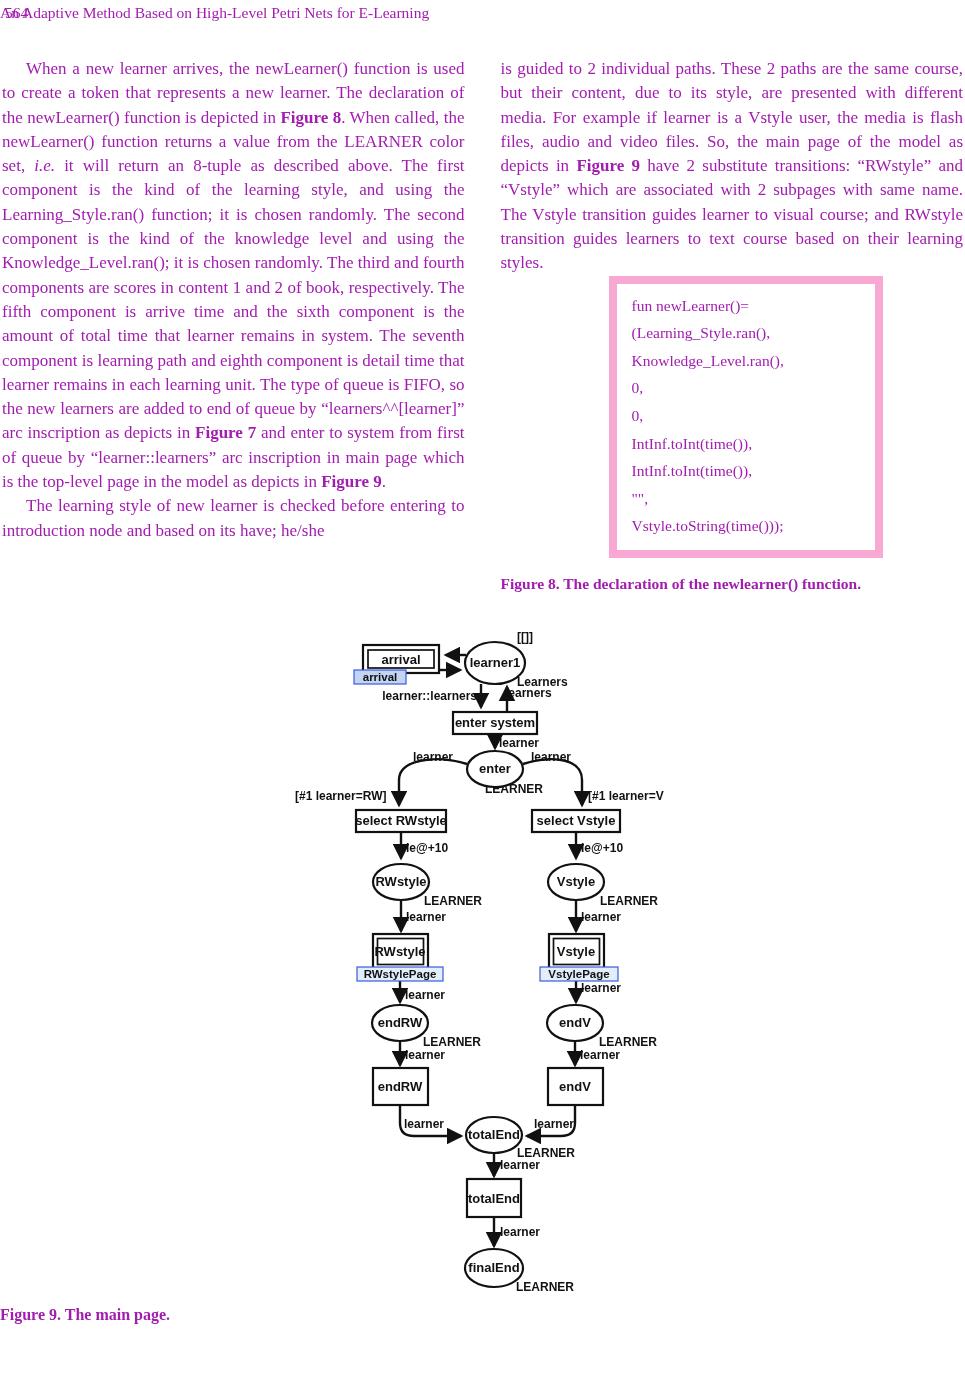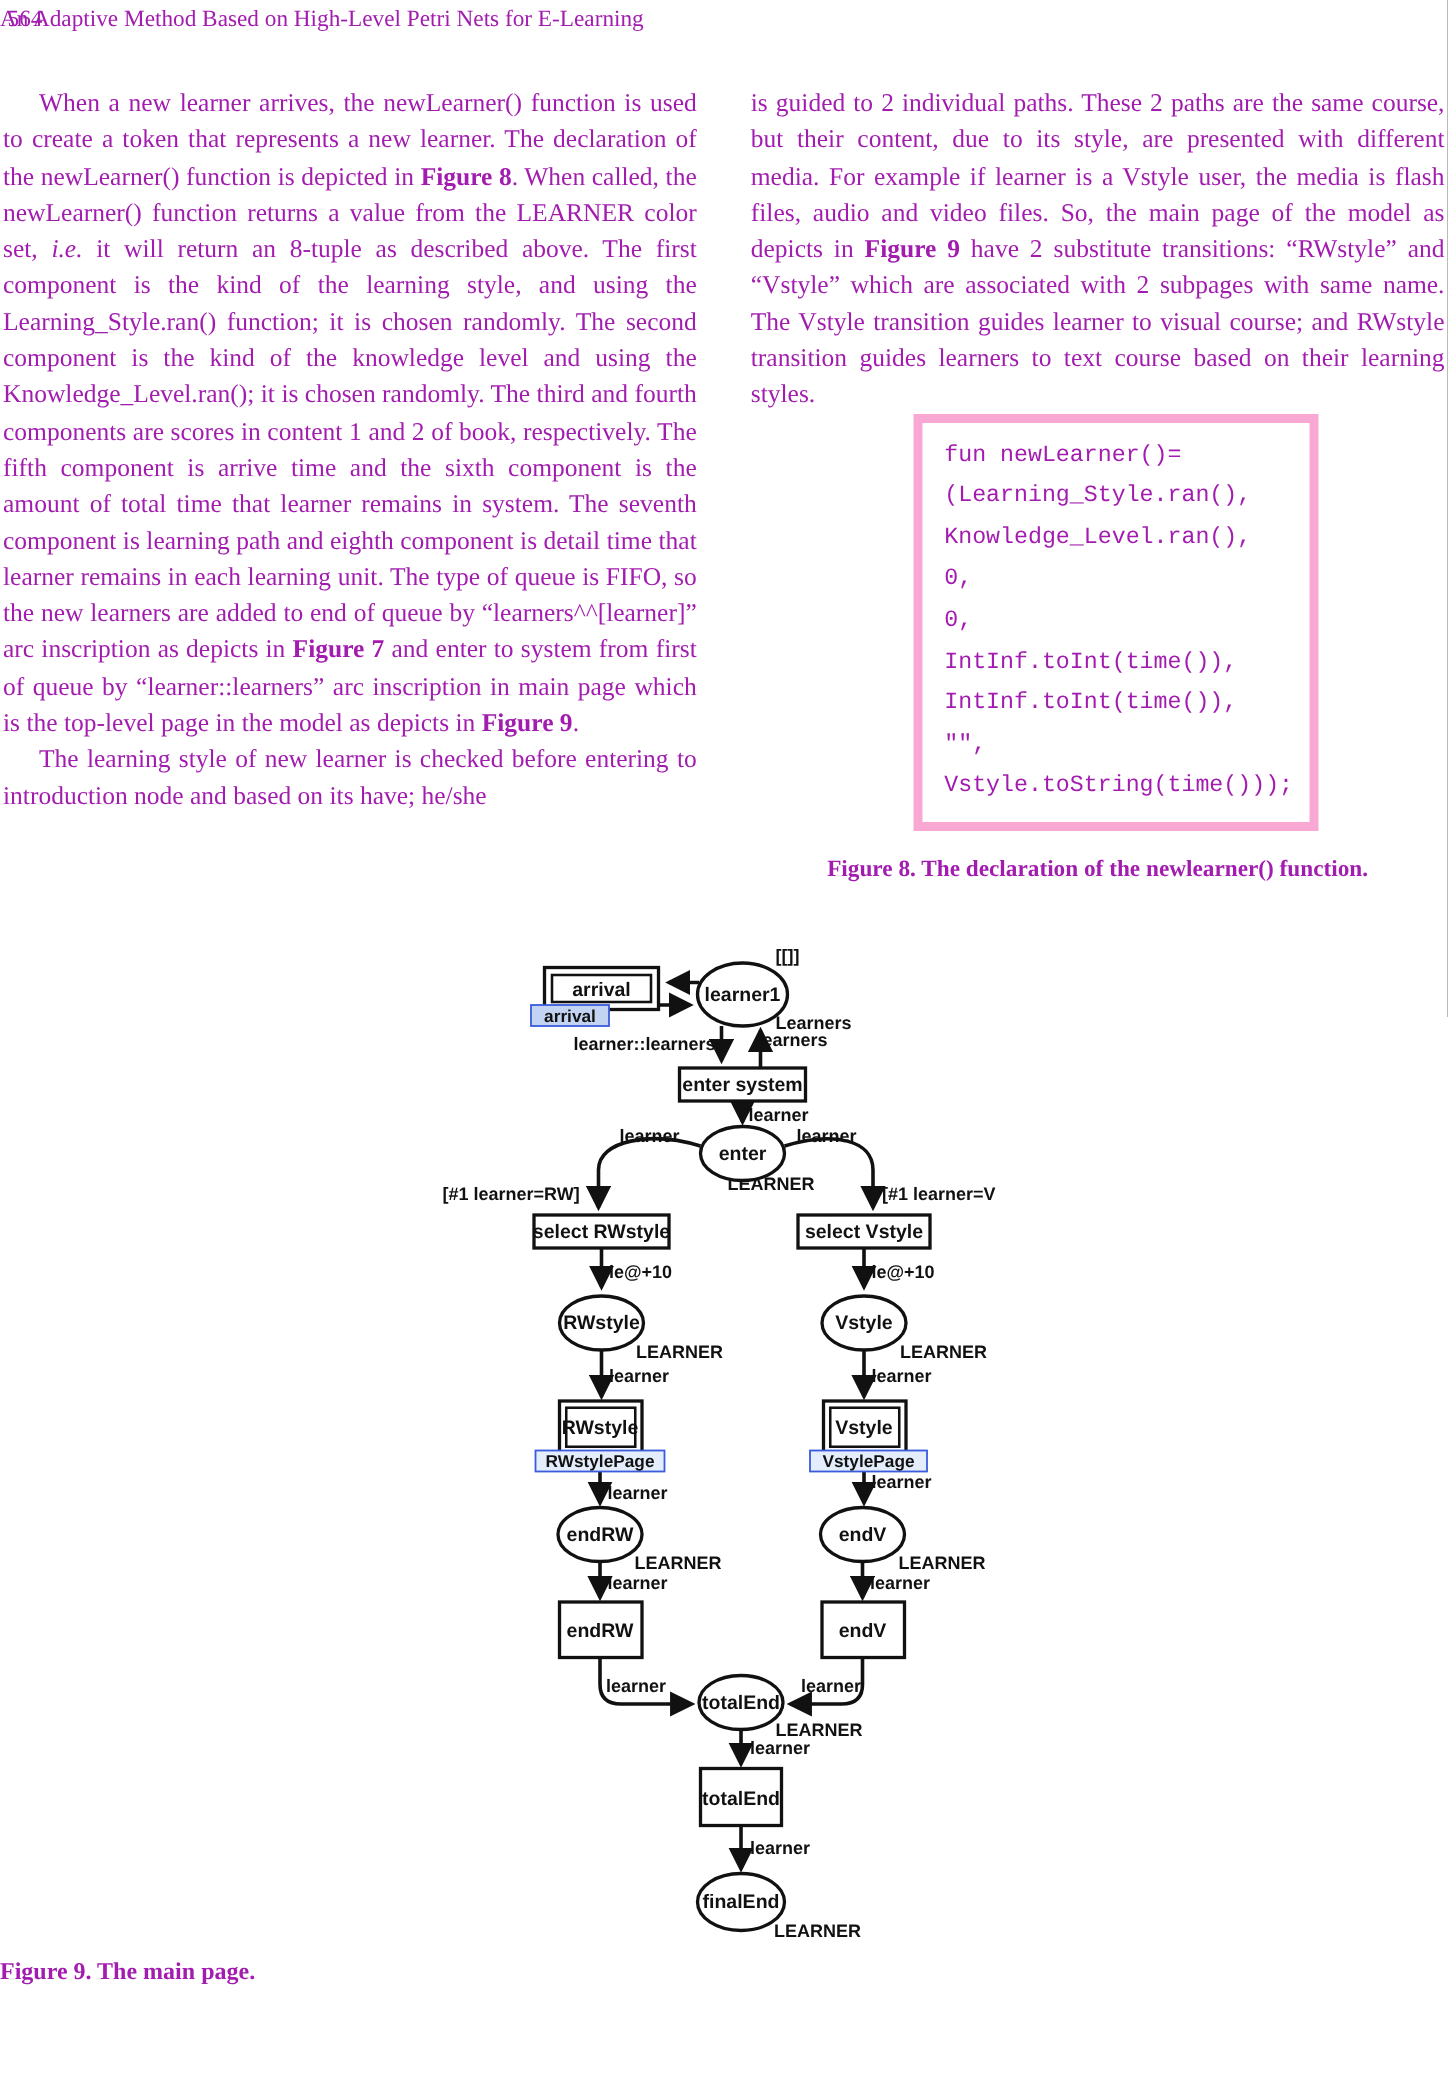--- a/index.html
+++ b/index.html
@@ -12,24 +12,24 @@
   .hdr .pnum{position:absolute; left:5px; top:0;}
   .hdr .title{position:absolute; left:0; width:100%; text-align:left; top:0;}
   
   .cols{position:absolute; top:57px; left:2px; width:961px; display:flex;}
   .col{width:463px; font-size:17px; line-height:24.3px; text-align:justify;}
   .col.left{margin-right:36px;}
   .para{margin:0;}
   .para.indent{text-indent:24px;}
   
   .codebox{
-    margin:0 0 0 108px; width:243px; border:6px solid #f9a8d4;
-    padding:8px 0 10px 15px; font-size:15.5px; line-height:27.6px; text-align:left;font-family:Liberation Mono, monospace;
+    margin:0 0 0 108px; width:243px; border:8px solid #f9a8d4;
+    padding:8px 0 10px 15px; font-size:15.5px; line-height:27.6px; text-align:left;
   }
-  .caption8{margin-top:17px; width:100%; text-align:center; font-weight:bold; font-size:15.5px; line-height:18px; text-indent:0;}
+  .caption8{margin-top:17px; width:100%; text-align:left; font-weight:bold; font-size:15.5px; line-height:18px; text-indent:0;}
   
   .net{position:absolute; left:0; top:620px;}
   .net text{font-family:"Liberation Sans", sans-serif; font-weight:bold; fill:#111;}
   .nlabel{font-size:13px;}
   .alabel{font-size:12px;}
   .tlabel{font-size:11.5px;}
   .net .shape{fill:#fff; stroke:#111; stroke-width:2.2;}
   .net .inner{fill:none; stroke:#111; stroke-width:1.7;}
   .net .arc{fill:none; stroke:#111; stroke-width:2.4;}
   .cap9{position:absolute; top:1306px; left:0; width:100%; text-align:left; font-weight:bold; font-size:16px;}

